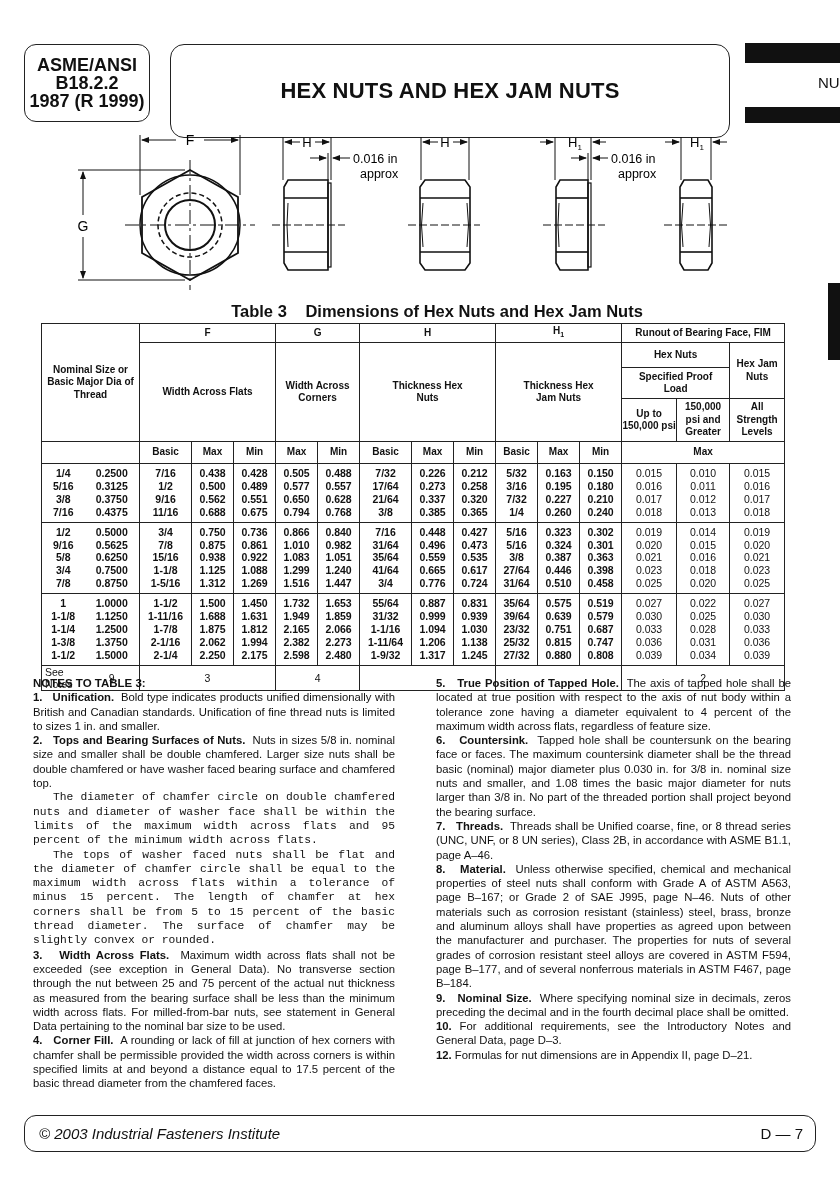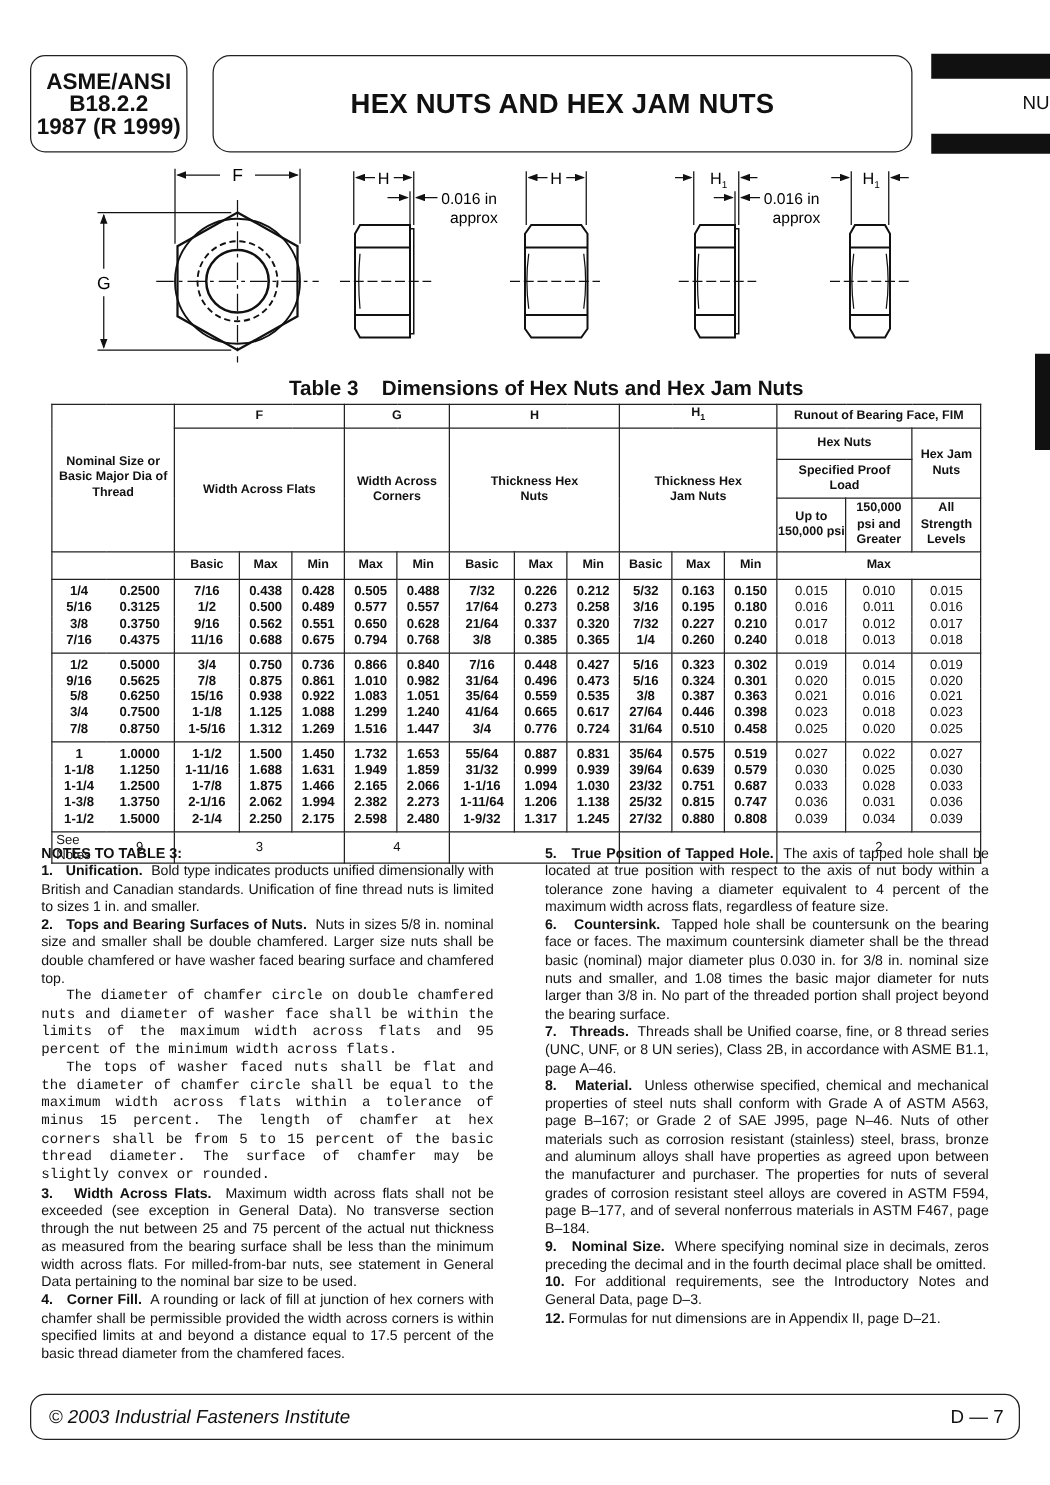--- a/index.html
+++ b/index.html
@@ -1,20 +1,20 @@
 <!DOCTYPE html>
 <html><head>
 <meta charset="utf-8">
 <style>
   * { box-sizing: border-box; margin: 0; padding: 0; }
   html, body { width: 840px; height: 1188px; background: #fff; overflow: hidden; }
   body { position: relative; font-family: "Liberation Sans", sans-serif; color: #111; }
 
   .std-box { position: absolute; left: 24px; top: 44px; width: 126px; height: 78px; border: 1.6px solid #222; border-radius: 12px; display: flex; flex-direction: column; justify-content: center; align-items: center; font-weight: bold; font-size: 18px; line-height: 18px; text-align: center; }
-  .title-box { position: absolute; left: 170px; top: 44px; width: 560px; height: 78px; border: 1.6px solid #222; border-radius: 14px; display: flex; align-items: center; justify-content: center; font-weight: bold; font-size: 22px; letter-spacing: 0.2px; }
+  .title-box { position: absolute; left: 170px; top: 44px; width: 560px; height: 94px; border: 1.6px solid #222; border-radius: 14px; display: flex; align-items: center; justify-content: center; font-weight: bold; font-size: 22px; letter-spacing: 0.2px; }
   .bar { position: absolute; left: 745px; width: 95px; background: #111; }
   .bar.top { top: 43px; height: 20px; }
   .bar.bottom { top: 107px; height: 16px; }
   .section-label { position: absolute; left: 778px; top: 74px; font-size: 15px; margin-left: 40px; }
   .side-tab { position: absolute; left: 828px; top: 283px; width: 12px; height: 77px; background: #111; }
 
   .diagrams { position: absolute; left: 60px; top: 125px; width: 680px; height: 180px; }
 
   .table-title { position: absolute; left: 0; width: 840px; top: 302px; text-align: center; font-weight: bold; font-size: 16.5px; margin-left: 17px; }
   .table-title span.num { margin-right: 14px; }
@@ -416,21 +416,21 @@
         <td>0.579</td>
         <td class="light">0.030</td>
         <td class="light">0.025</td>
         <td class="light">0.030</td>
       </tr>
       <tr>
         <td class="size">1-1/4</td>
         <td class="dec">1.2500</td>
         <td>1-7/8</td>
         <td>1.875</td>
-        <td>1.466</td>
+        <td>1.812</td>
         <td>2.165</td>
         <td>2.066</td>
         <td>1-1/16</td>
         <td>1.094</td>
         <td>1.030</td>
         <td>23/32</td>
         <td>0.751</td>
         <td>0.687</td>
         <td class="light">0.033</td>
         <td class="light">0.028</td>

